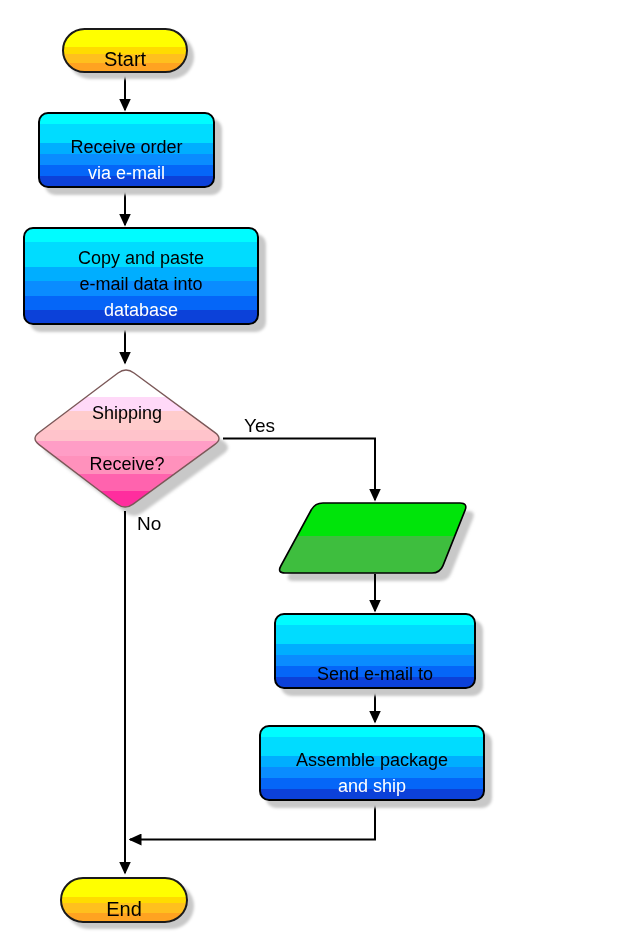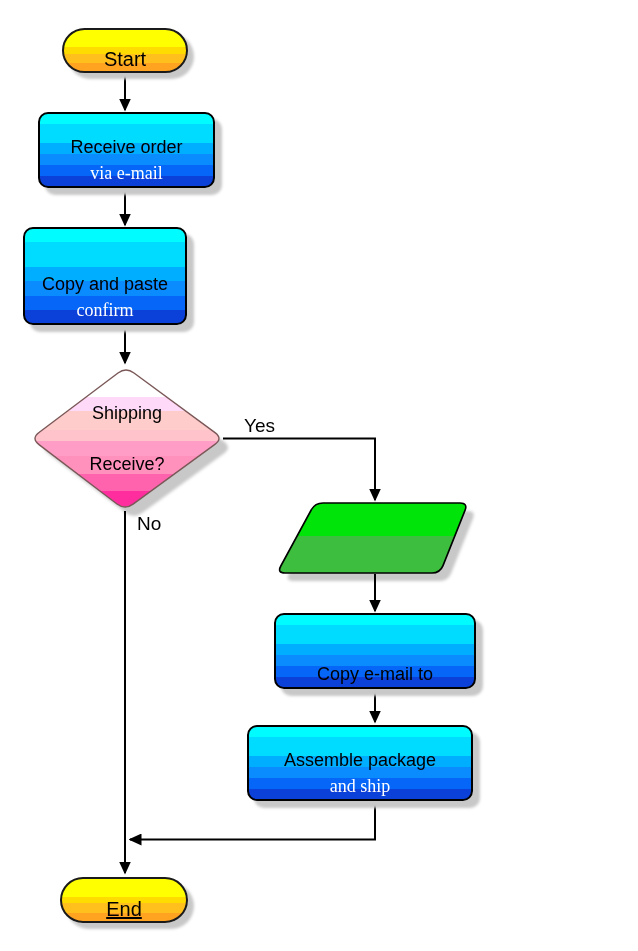--- a/index.html
+++ b/index.html
@@ -22,21 +22,21 @@
   }
   .terminator{
     border:2px solid #1a1a1a;border-radius:23px;
     background:linear-gradient(to bottom,
       var(--term_band1) 0 42%, var(--term_band2) 42% 58%,
       var(--term_band3) 58% 80%, var(--term_band4) 80% 100%);
     box-shadow:6px 6px 3px var(--shadow);
     font-size:20px;
   }
   .ln{display:block;}
-  .ln.white{color:#fff;font-family:Liberation Serif, serif;}
+  .ln.white{color:#fff;}
   .overlay{position:absolute;display:flex;flex-direction:column;align-items:center;justify-content:center;
            text-align:center;font-size:18px;line-height:26px;pointer-events:none;}
   .edge-label{position:absolute;font-size:19px;}
   .title{position:absolute;font-size:39px;white-space:nowrap;}
 
   
   .d1{stop-color:var(--dia_band1);} .d2{stop-color:var(--dia_band2);}
   .d3{stop-color:var(--dia_band3);} .d4{stop-color:var(--dia_band4);}
   .d5{stop-color:var(--dia_band5);} .d6{stop-color:var(--dia_band6);}
   .d7{stop-color:var(--dia_band7);} .d8{stop-color:var(--dia_band8);}
@@ -103,40 +103,41 @@
 
   <div class="node terminator" style="left:62px;top:28px;width:126px;height:45px;">
     <span class="ln">Start</span>
   </div>
 
   <div class="node process" style="left:38px;top:112px;width:177px;height:76px;">
     <span class="ln">Receive order</span>
     <span class="ln white">via e-mail</span>
   </div>
 
-  <div class="node process" style="left:23px;top:227px;width:164px;height:98px;">
+  <div class="node process" style="left:23px;top:227px;width:236px;height:98px;">
     <span class="ln">Copy and paste</span>
-    <span class="ln white">confirm</span>
+    <span class="ln">e-mail data into</span>
+    <span class="ln white">database</span>
   </div>
 
   <div class="overlay" style="left:31px;top:367px;width:192px;height:143px;gap:25px;">
     <span class="ln">Shipping</span>
     <span class="ln">Receive?</span>
   </div>
 
   <div class="edge-label" style="left:244px;top:415px;">Yes</div>
   <div class="edge-label" style="left:137px;top:513px;">No</div>
 
 
   <div class="node process" style="left:274px;top:613px;width:202px;height:76px;">
-    <span class="ln">Copy e-mail to</span>
+    <span class="ln">Send e-mail to</span>
   </div>
 
-  <div class="node process" style="left:247px;top:725px;width:226px;height:76px;">
+  <div class="node process" style="left:259px;top:725px;width:226px;height:76px;">
     <span class="ln">Assemble package</span>
     <span class="ln white">and ship</span>
   </div>
 
-  <div class="node terminator" style="left:60px;top:877px;width:128px;height:46px;text-decoration:underline;">
+  <div class="node terminator" style="left:60px;top:877px;width:128px;height:46px;">
     <span class="ln">End</span>
   </div>
 
 </div>
 
 </body></html>

